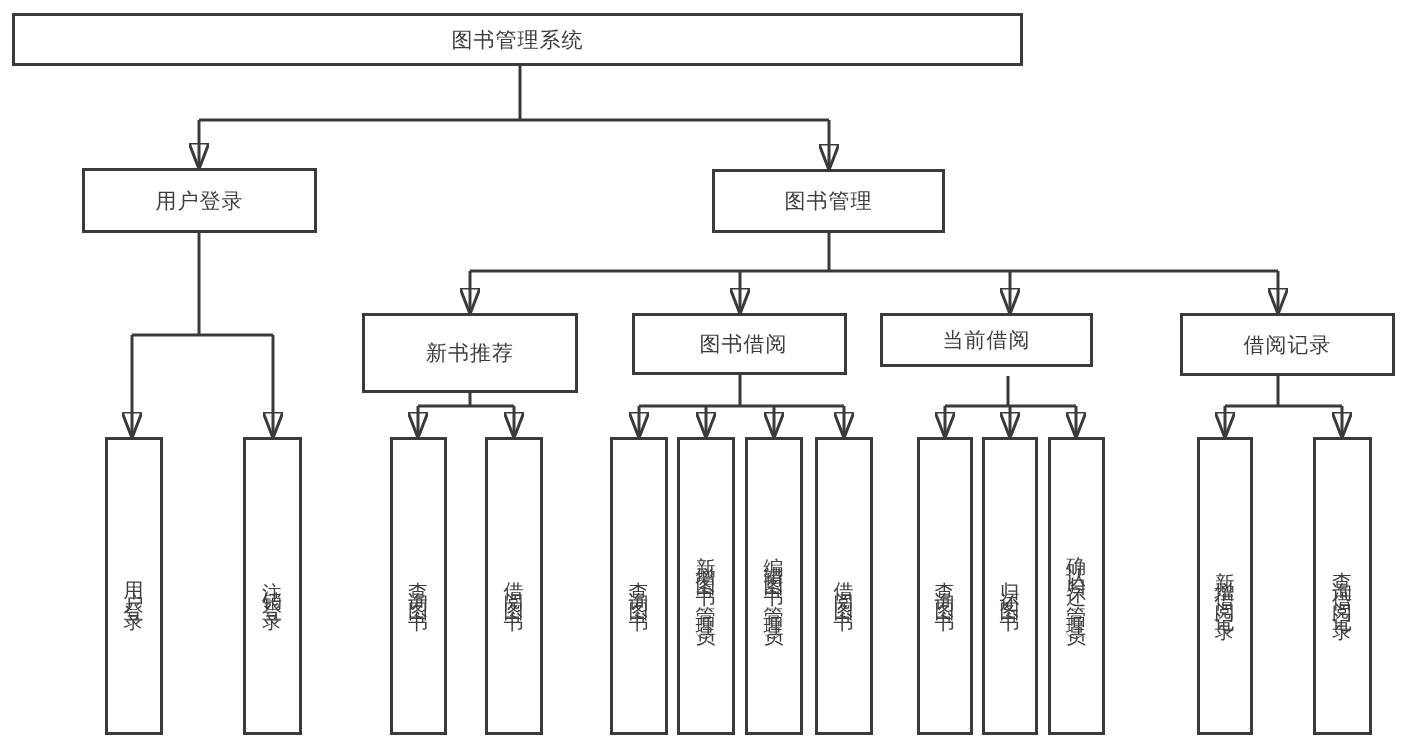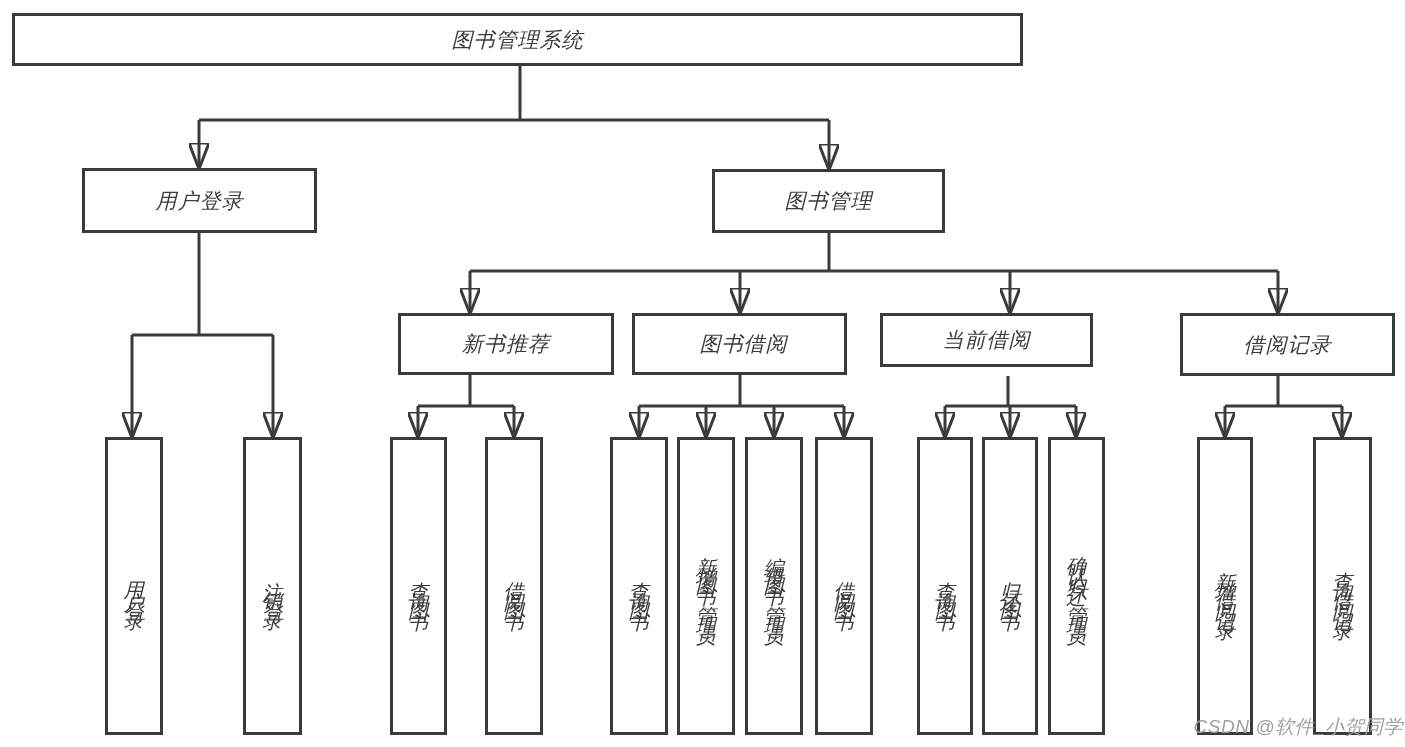--- a/index.html
+++ b/index.html
@@ -8,21 +8,20 @@
     --bg:#ffffff;
     --wm:#a0a0a0;
   }
   *{margin:0;padding:0;box-sizing:border-box;}
   body{background:#fff;font-family:"Liberation Sans","DejaVu Sans",sans-serif;}
   .canvas{
     position:relative;
     width:1405px;height:747px;
     background:var(--bg);
     overflow:hidden;
-    font-style:italic;
   }
   .connectors{position:absolute;left:0;top:0;width:1405px;height:747px;}
   .connectors path,.connectors line{stroke:var(--line);stroke-width:3;fill:none;}
   .node{
     position:absolute;
     background:#fff;
     border:3px solid var(--line);
     display:flex;align-items:center;justify-content:center;
     color:var(--text);
     font-size:21px;
@@ -102,21 +101,21 @@
     <span>图书管理系统</span>
   </div>
 
   <div class="node" style="left:82px;top:168px;width:235px;height:65px;">
     <span>用户登录</span>
   </div>
   <div class="node" style="left:712px;top:169px;width:233px;height:64px;">
     <span>图书管理</span>
   </div>
 
-  <div class="node" style="left:362px;top:313px;width:216px;height:62px;margin-left:36px;">
+  <div class="node" style="left:362px;top:313px;width:216px;height:80px;">
     <span>新书推荐</span>
   </div>
   <div class="node" style="left:632px;top:313px;width:215px;height:62px;padding-left:8px;">
     <span>图书借阅</span>
   </div>
   <div class="node" style="left:880px;top:313px;width:213px;height:54px;">
     <span>当前借阅</span>
   </div>
   <div class="node" style="left:1172px;top:313px;width:215px;height:63px;margin-left:8px;">
     <span>借阅记录</span>
@@ -155,14 +154,13 @@
   <div class="leaf" style="left:1048px;width:57px;">
     <span class="vtext">确认归还（管理员）</span>
   </div>
   <div class="leaf" style="left:1197px;width:56px;">
     <span class="vtext">新增借阅记录</span>
   </div>
   <div class="leaf" style="left:1313px;width:59px;">
     <span class="vtext">查询借阅记录</span>
   </div>
 
-  <div class="watermark">CSDN @软件_小贺同学</div>
 </div>
 
 </body></html>

